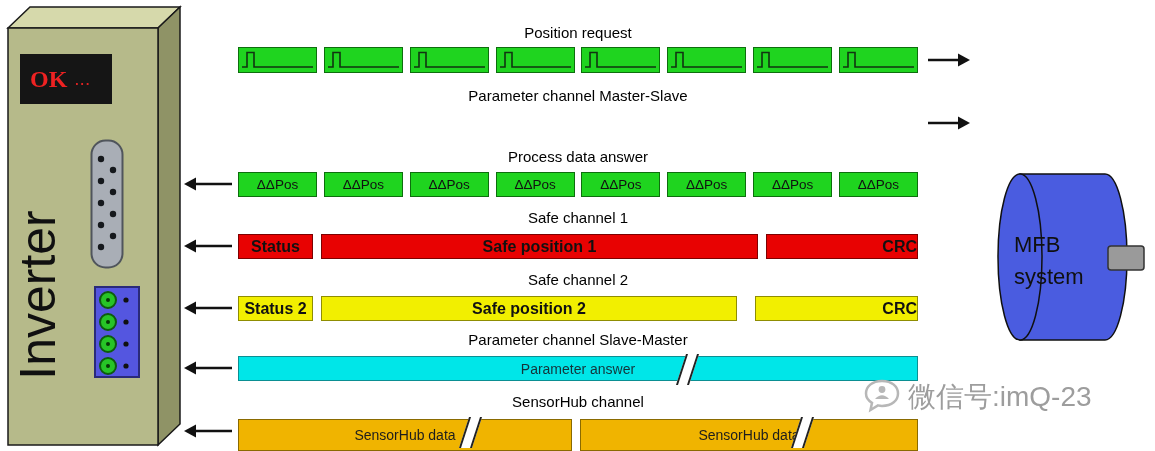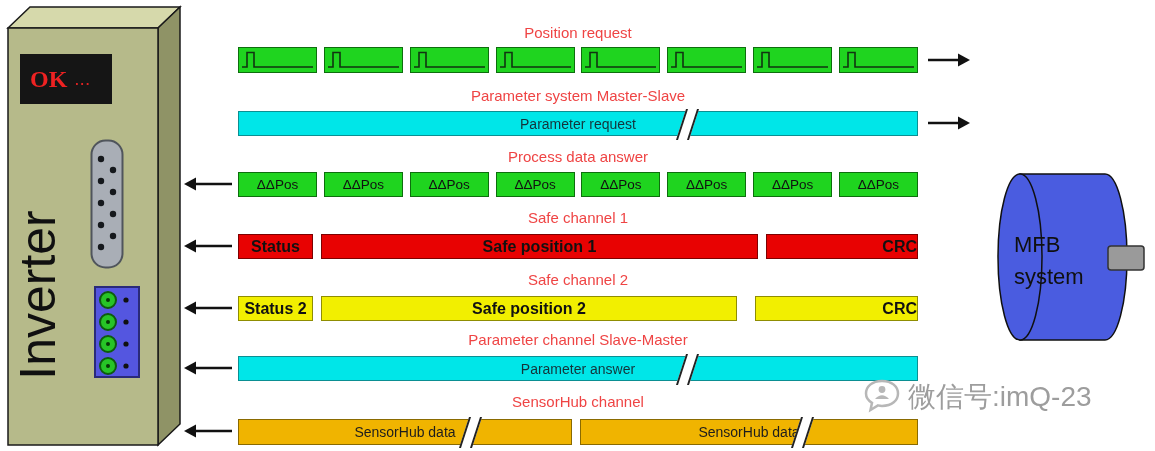--- a/index.html
+++ b/index.html
@@ -2,21 +2,21 @@
 <html><head>
 <meta charset="utf-8">
 <style>
   html,body{margin:0;padding:0;background:#fff;}
   .canvas{position:relative;width:1155px;height:451px;background:#ffffff;
           font-family:"Liberation Sans",sans-serif;overflow:hidden;}
   .abs{position:absolute;}
 
   
   .row-label{position:absolute;left:238px;width:680px;text-align:center;
-             font-size:15px;color:#ef4444;}
+             font-size:15px;color:#000000;}
 
   
   .strip{position:absolute;left:238px;width:680px;display:flex;justify-content:space-between;}
   .pulse-block{width:79px;height:26px;background:#1fd41f;border:1px solid #0d6e0d;box-sizing:border-box;}
   .pulse-block svg{display:block;width:100%;height:100%;}
   .dblock{width:79px;height:25px;background:#1fd41f;border:1px solid #0d6e0d;box-sizing:border-box;
           display:flex;align-items:center;justify-content:center;font-size:13.5px;color:#111;}
 
   
   .bar{position:absolute;left:238px;width:680px;height:25px;background:#00e6e8;
@@ -26,21 +26,21 @@
          transform:skewX(-18deg);border-left:2px solid #222;border-right:2px solid #222;box-sizing:border-box;}
 
   
   .seg-strip{position:absolute;left:238px;display:flex;}
   .seg{height:25px;box-sizing:border-box;display:flex;align-items:center;justify-content:center;
        font-size:16px;color:#111;font-weight:bold;}
   .red{background:#e80202;border:1px solid #7d0101;}
   .yellow{background:#f2ef00;border:1px solid #8f8d02;}
   .crc{justify-content:flex-end;padding-left:10px;}
 
-  .orangebar{position:relative;height:26px;background:#f0b400;border:1px solid #8a6a00;
+  .orangebar{position:relative;height:32px;background:#f0b400;border:1px solid #8a6a00;
              box-sizing:border-box;display:flex;align-items:center;justify-content:center;
              font-size:14px;color:#1d1d1d;}
 
   
   .display{position:absolute;left:20px;top:54px;width:92px;height:50px;background:#151515;
            display:flex;align-items:center;padding-left:10px;box-sizing:border-box;}
   .display .ok{color:#ee2222;font-weight:bold;font-size:24px;font-family:"Liberation Serif",serif;}
   .display .dots{color:#dd2222;font-size:19px;margin-left:7px;}
   .inv-label-wrap{position:absolute;left:8px;top:140px;width:60px;height:310px;
                   display:flex;align-items:center;justify-content:center;}
@@ -140,25 +140,21 @@
         <svg viewBox="0 0 77 24">
           <polyline points="3,19 8,19 8,4.5 15,4.5 15,19 74,19" fill="none" stroke="#113311" stroke-width="1.6"></polyline>
         </svg>
       </div>
   </div>
   <svg class="abs" style="left:928px;top:52px" width="42" height="16">
     <line x1="0" y1="8" x2="30" y2="8" stroke="#111" stroke-width="2.5"></line>
       <polygon points="30,1.5 42,8 30,14.5" fill="#111"></polygon>
   </svg>
 
-  <div class="row-label" style="top:87px">Parameter system Master-Slave</div>
-  <div class="bar" style="top:111px">
-    <span>Parameter request</span>
-    <div class="break" style="left:442px"></div>
-  </div>
+  <div class="row-label" style="top:87px">Parameter channel Master-Slave</div>
   <svg class="abs" style="left:928px;top:115px" width="42" height="16">
     <line x1="0" y1="8" x2="30" y2="8" stroke="#111" stroke-width="2.5"></line>
       <polygon points="30,1.5 42,8 30,14.5" fill="#111"></polygon>
   </svg>
 
   <div class="row-label" style="top:148px">Process data answer</div>
   <div class="strip" style="top:172px">
     <div class="dblock">
         <span>ΔΔPos</span>
       </div>

